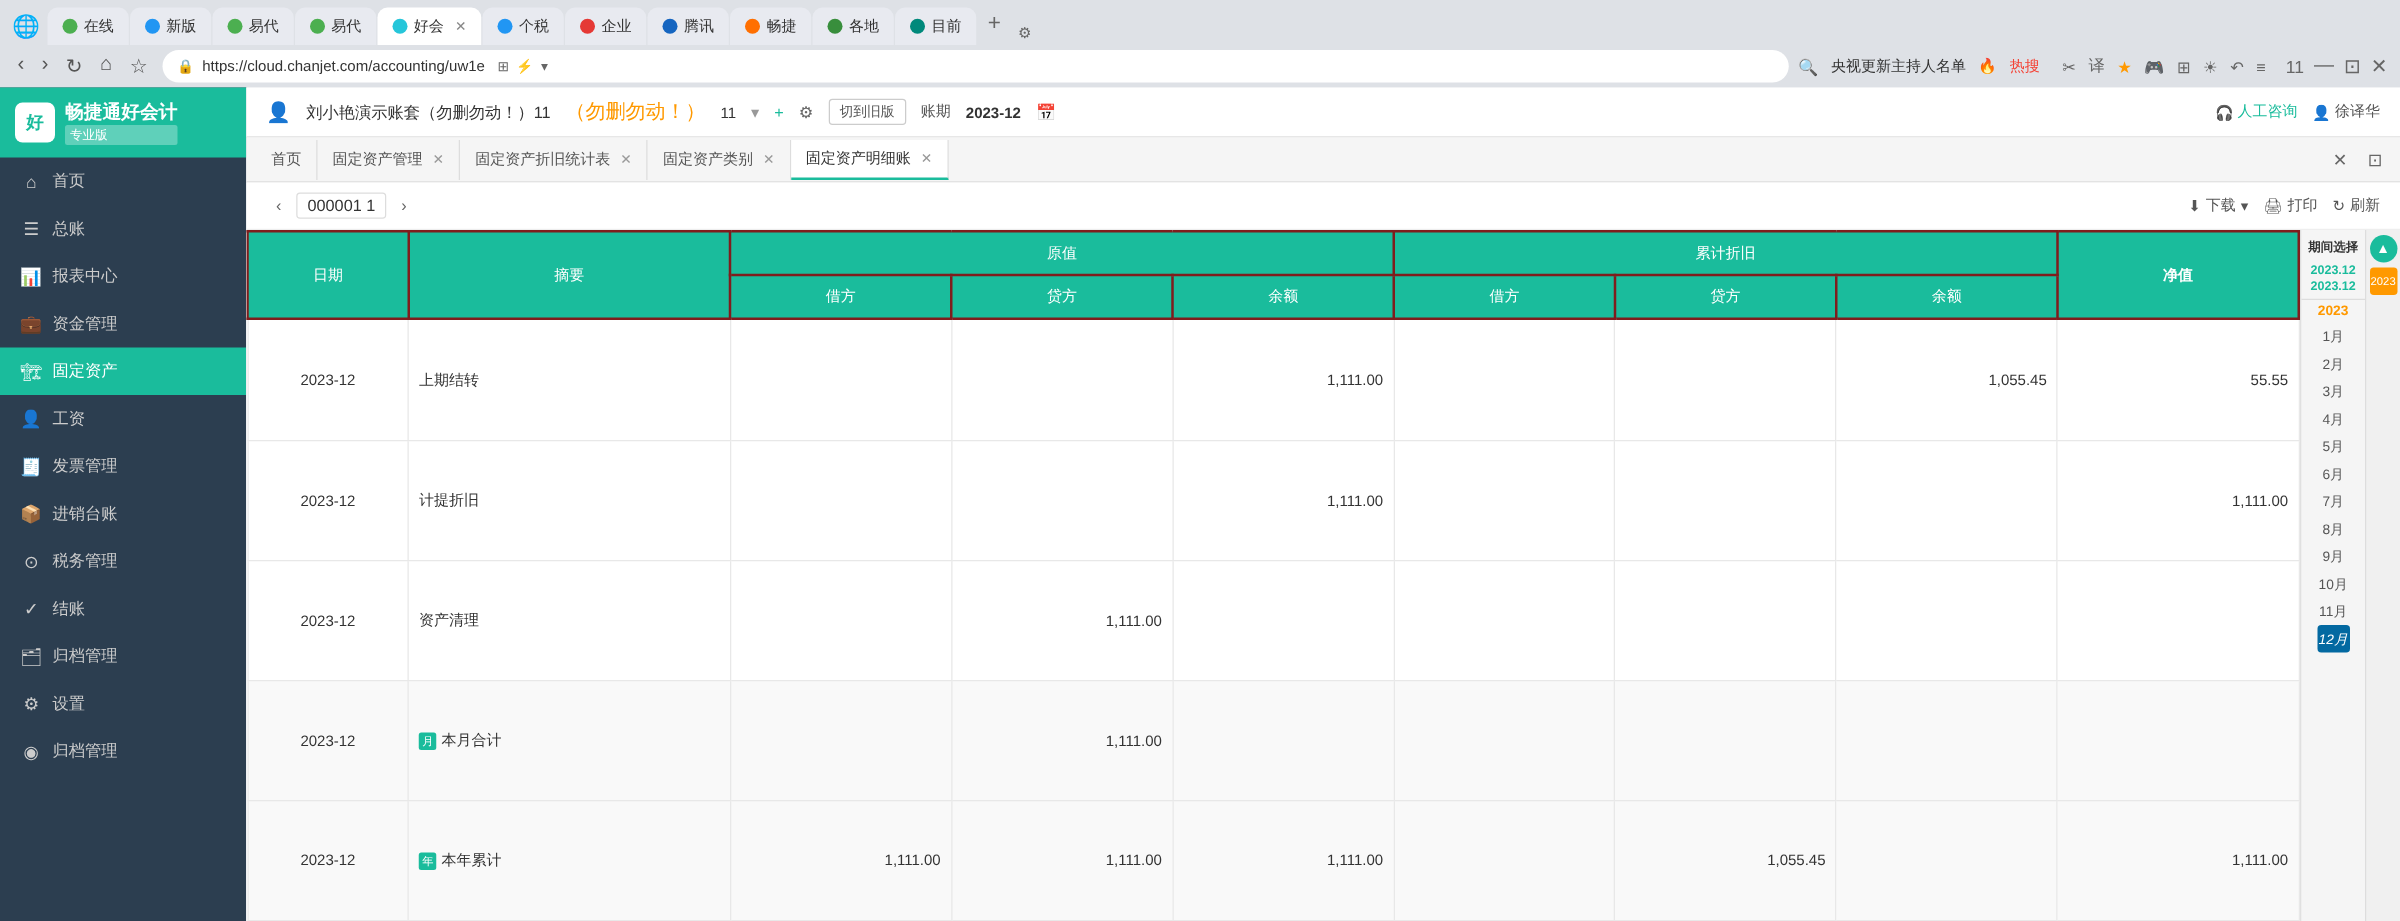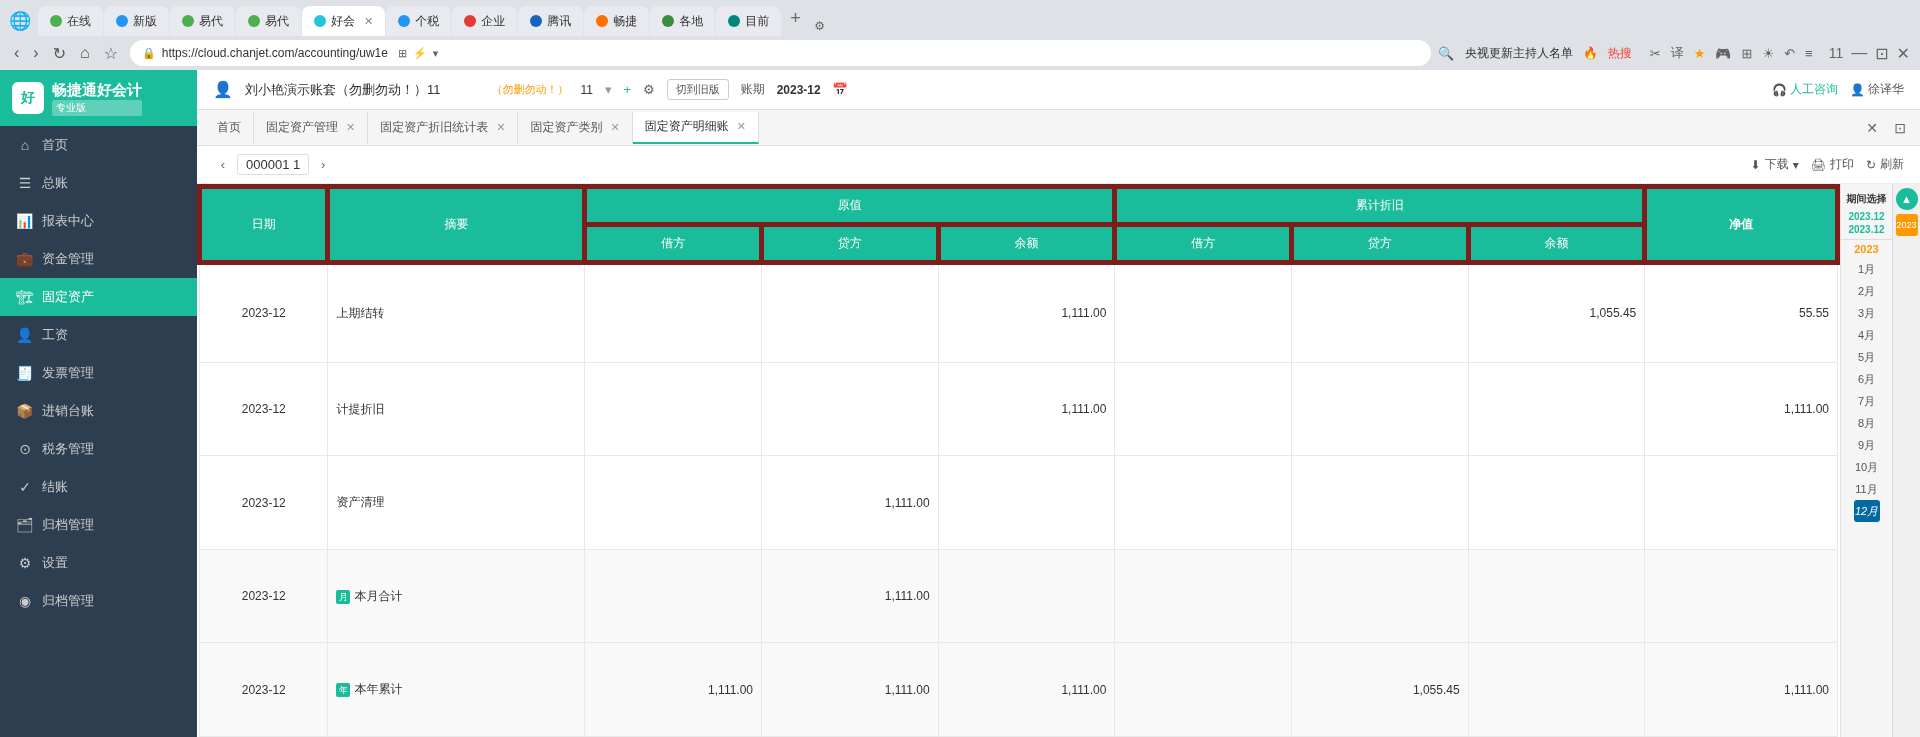--- a/index.html
+++ b/index.html
@@ -30,21 +30,21 @@
     .sidebar-logo-badge { font-size: 10px; background: rgba(255,255,255,0.3); padding: 1px 4px; border-radius: 2px; color: #fff; }
     .sidebar-menu { flex: 1; overflow-y: auto; }
     .sidebar-item { display: flex; align-items: center; padding: 10px 16px; gap: 8px; cursor: pointer; color: #ccc; font-size: 13px; }
     .sidebar-item.active { background: #1abc9c; color: #fff; }
     .sidebar-item-icon { font-size: 14px; width: 18px; text-align: center; }
 
     
     .top-area { flex: 1; display: flex; flex-direction: column; }
     .top-bar { background: #fff; border-bottom: 1px solid #e0e0e0; padding: 0 16px; height: 40px; display: flex; align-items: center; gap: 12px; }
     .account-name { font-size: 13px; color: #333; font-weight: 500; }
-    .account-note { font-size: 11px; color: #f90; margin-left: 39px; }
+    .account-note { font-size: 16px; color: #f90; }
     .switch-btn { background: #fff; border: 1px solid #ccc; padding: 2px 8px; border-radius: 3px; font-size: 11px; cursor: pointer; color: #555; }
     .top-bar-right { margin-left: auto; display: flex; align-items: center; gap: 12px; }
     .service-btn { color: #1abc9c; font-size: 12px; cursor: pointer; display: flex; align-items: center; gap: 3px; }
     .user-btn { color: #555; font-size: 12px; cursor: pointer; display: flex; align-items: center; gap: 3px; }
 
     
     .tabs-nav { background: #f5f5f5; border-bottom: 1px solid #ddd; display: flex; align-items: center; height: 36px; padding: 0 8px; gap: 0; overflow: hidden; }
     .tab-item { display: flex; align-items: center; padding: 0 12px; height: 32px; font-size: 12px; color: #555; cursor: pointer; border-right: 1px solid #ddd; gap: 4px; white-space: nowrap; }
     .tab-item.active { background: #fff; color: #333; border-bottom: 2px solid #1abc9c; }
     .tab-item .tab-close { color: #999; font-size: 11px; margin-left: 4px; cursor: pointer; }
@@ -56,21 +56,21 @@
     .content-toolbar { display: flex; align-items: center; padding: 8px 16px; border-bottom: 1px solid #eee; gap: 12px; }
     .nav-arrows { display: flex; gap: 4px; }
     .arrow-btn { width: 20px; height: 20px; display: flex; align-items: center; justify-content: center; cursor: pointer; color: #666; font-size: 13px; }
     .account-code { font-size: 13px; color: #333; border: 1px solid #ddd; padding: 2px 8px; border-radius: 3px; }
     .toolbar-right { margin-left: auto; display: flex; align-items: center; gap: 12px; }
     .toolbar-btn { display: flex; align-items: center; gap: 4px; color: #555; font-size: 12px; cursor: pointer; }
 
     
     .table-container { flex: 1; overflow: auto; display: flex; }
     .data-table { flex: 1; border-collapse: collapse; font-size: 12px; }
-    .data-table th { background: #1abc9c; color: #fff; padding: 8px 6px; text-align: center; border: 5px solid #7f1d1d; font-weight: normal; white-space: nowrap; }
+    .data-table th { background: #1abc9c; color: #fff; padding: 8px 6px; text-align: center; border: 2px solid #7f1d1d; font-weight: normal; white-space: nowrap; }
     .data-table td { padding: 6px 8px; border: 1px solid #e8e8e8; text-align: right; white-space: nowrap; color: #333; }
     .data-table td.text-left { text-align: left; }
     .data-table td.text-center { text-align: center; }
     .data-table .summary-row td { background: #f9f9f9; }
     .row-icon { display: inline-block; width: 14px; height: 14px; background: #1abc9c; color: #fff; font-size: 9px; border-radius: 2px; text-align: center; line-height: 14px; margin-right: 4px; }
     .month-item { width: 26px; height: 22px; display: flex; align-items: center; justify-content: center; font-size: 11px; color: #555; cursor: pointer; }
     .month-item.active { background: #0369a1; color: #fff; border-radius: 3px; font-style: italic; }
 
     
     ::-webkit-scrollbar { width: 6px; height: 6px; }

